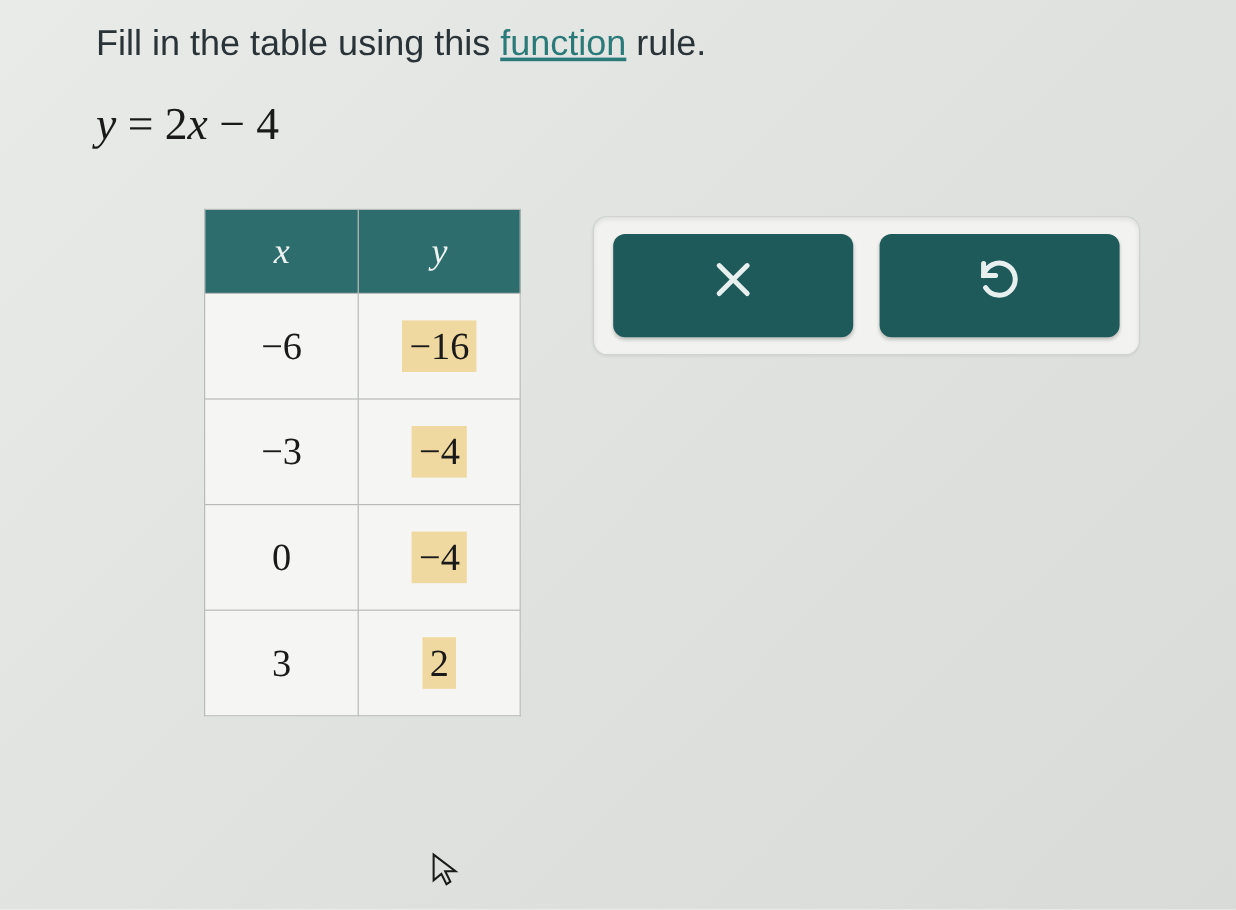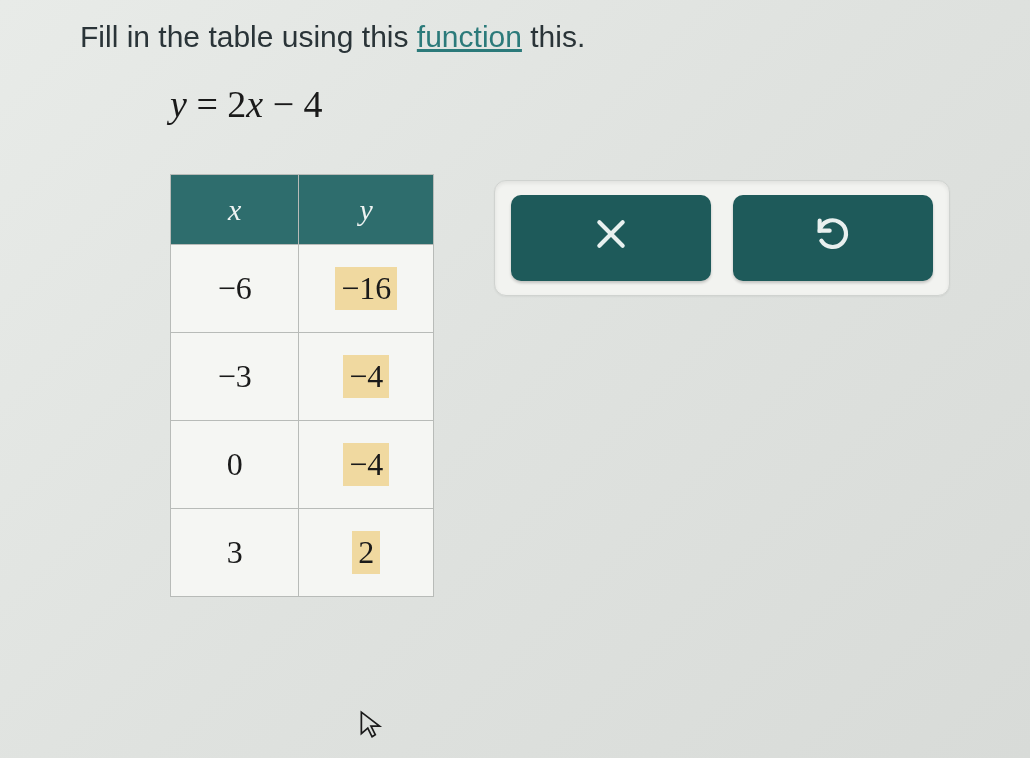--- a/index.html
+++ b/index.html
@@ -20,21 +20,20 @@
     }
     .func-link {
       color: #2b7a7a;
       text-decoration: underline;
       text-decoration-color: #2b7a7a;
     }
     .equation {
       font-family: 'Times New Roman', Georgia, serif;
       font-size: 38px;
       color: #1a1a1a;
-      margin-left: 90px;
       margin-bottom: 48px;
       font-style: italic;
     }
     .equation .num { font-style: normal; }
     .content-row {
       display: flex;
       align-items: flex-start;
       gap: 60px;
       margin-left: 90px;
     }
@@ -101,21 +100,21 @@
       top: 710px;
       width: 26px;
       height: 30px;
     }
     .cursor-pointer svg { width: 100%; height: 100%; }
   </style>
 </head>
 <body>
 
 <div class="instruction">
-  <span>Fill in the table using this </span><a href="#" class="func-link">function</a><span> this.</span>
+  <span>Fill in the table using this </span><a href="#" class="func-link">function</a><span> rule.</span>
 </div>
 
 <div class="equation">
   <span>y</span><span class="num"> = 2</span><span>x</span><span class="num"> − 4</span>
 </div>
 
 <div class="content-row">
   <table class="fn-table">
     <thead>
       <tr>

